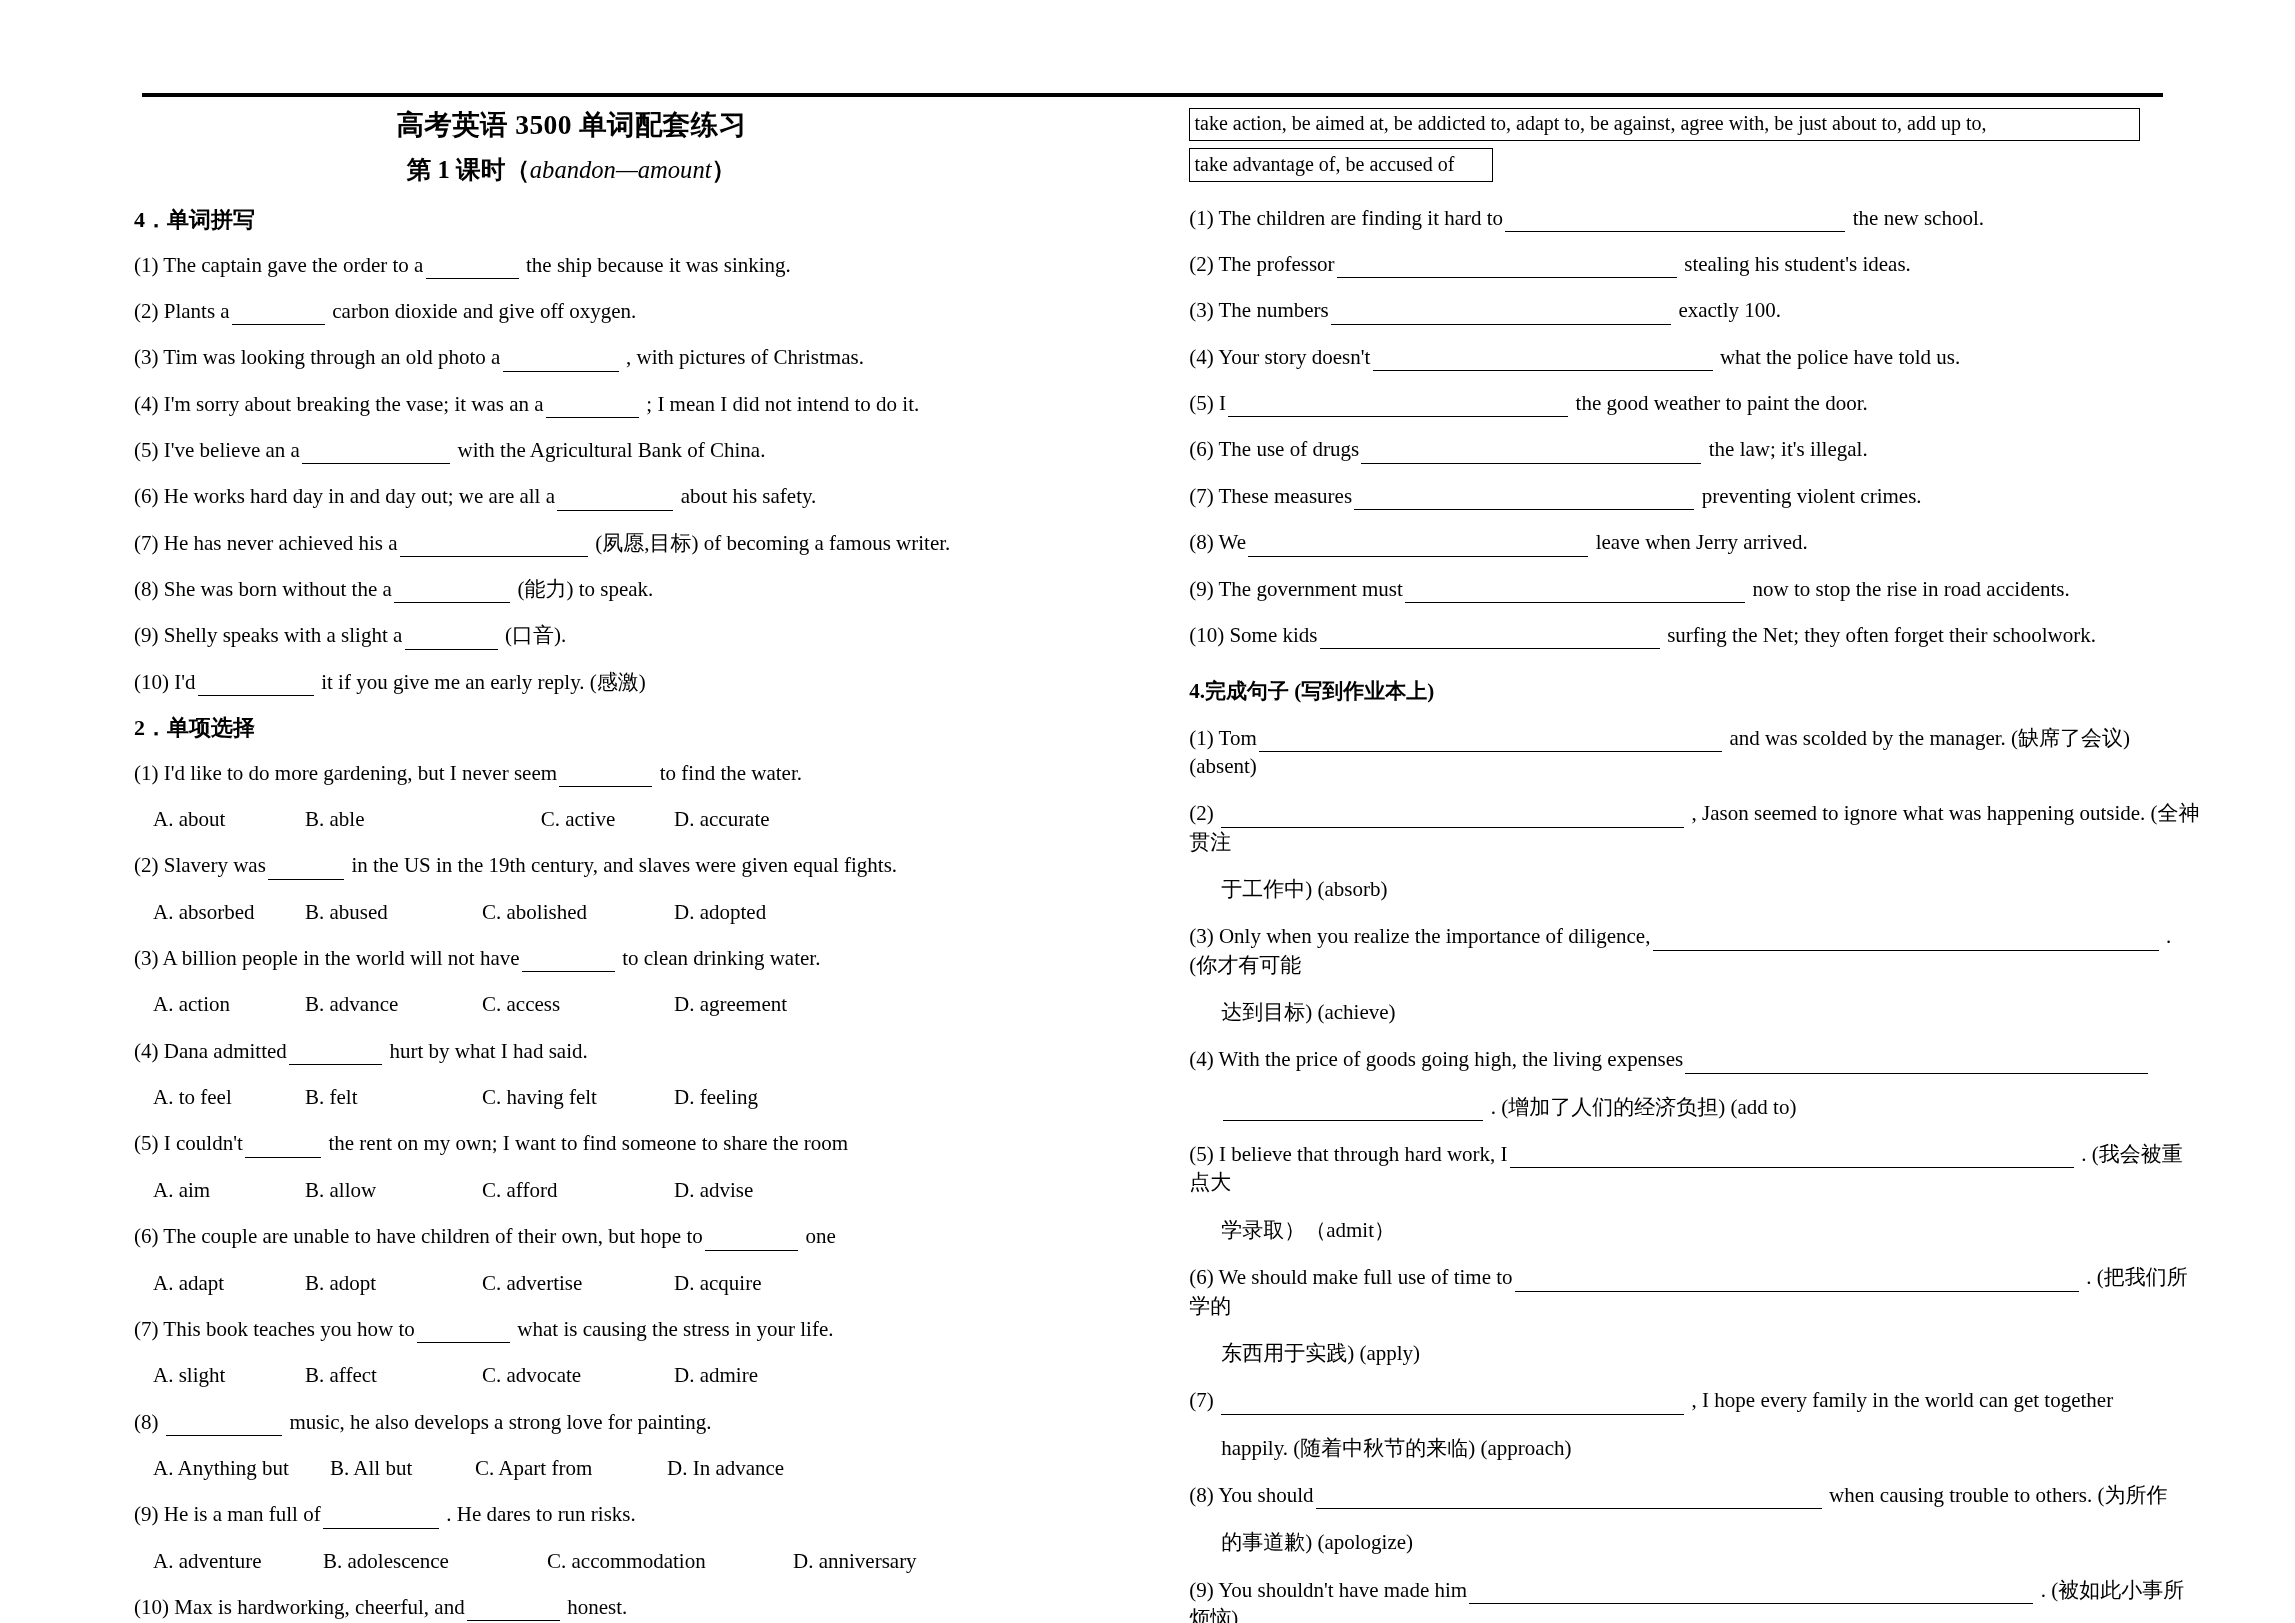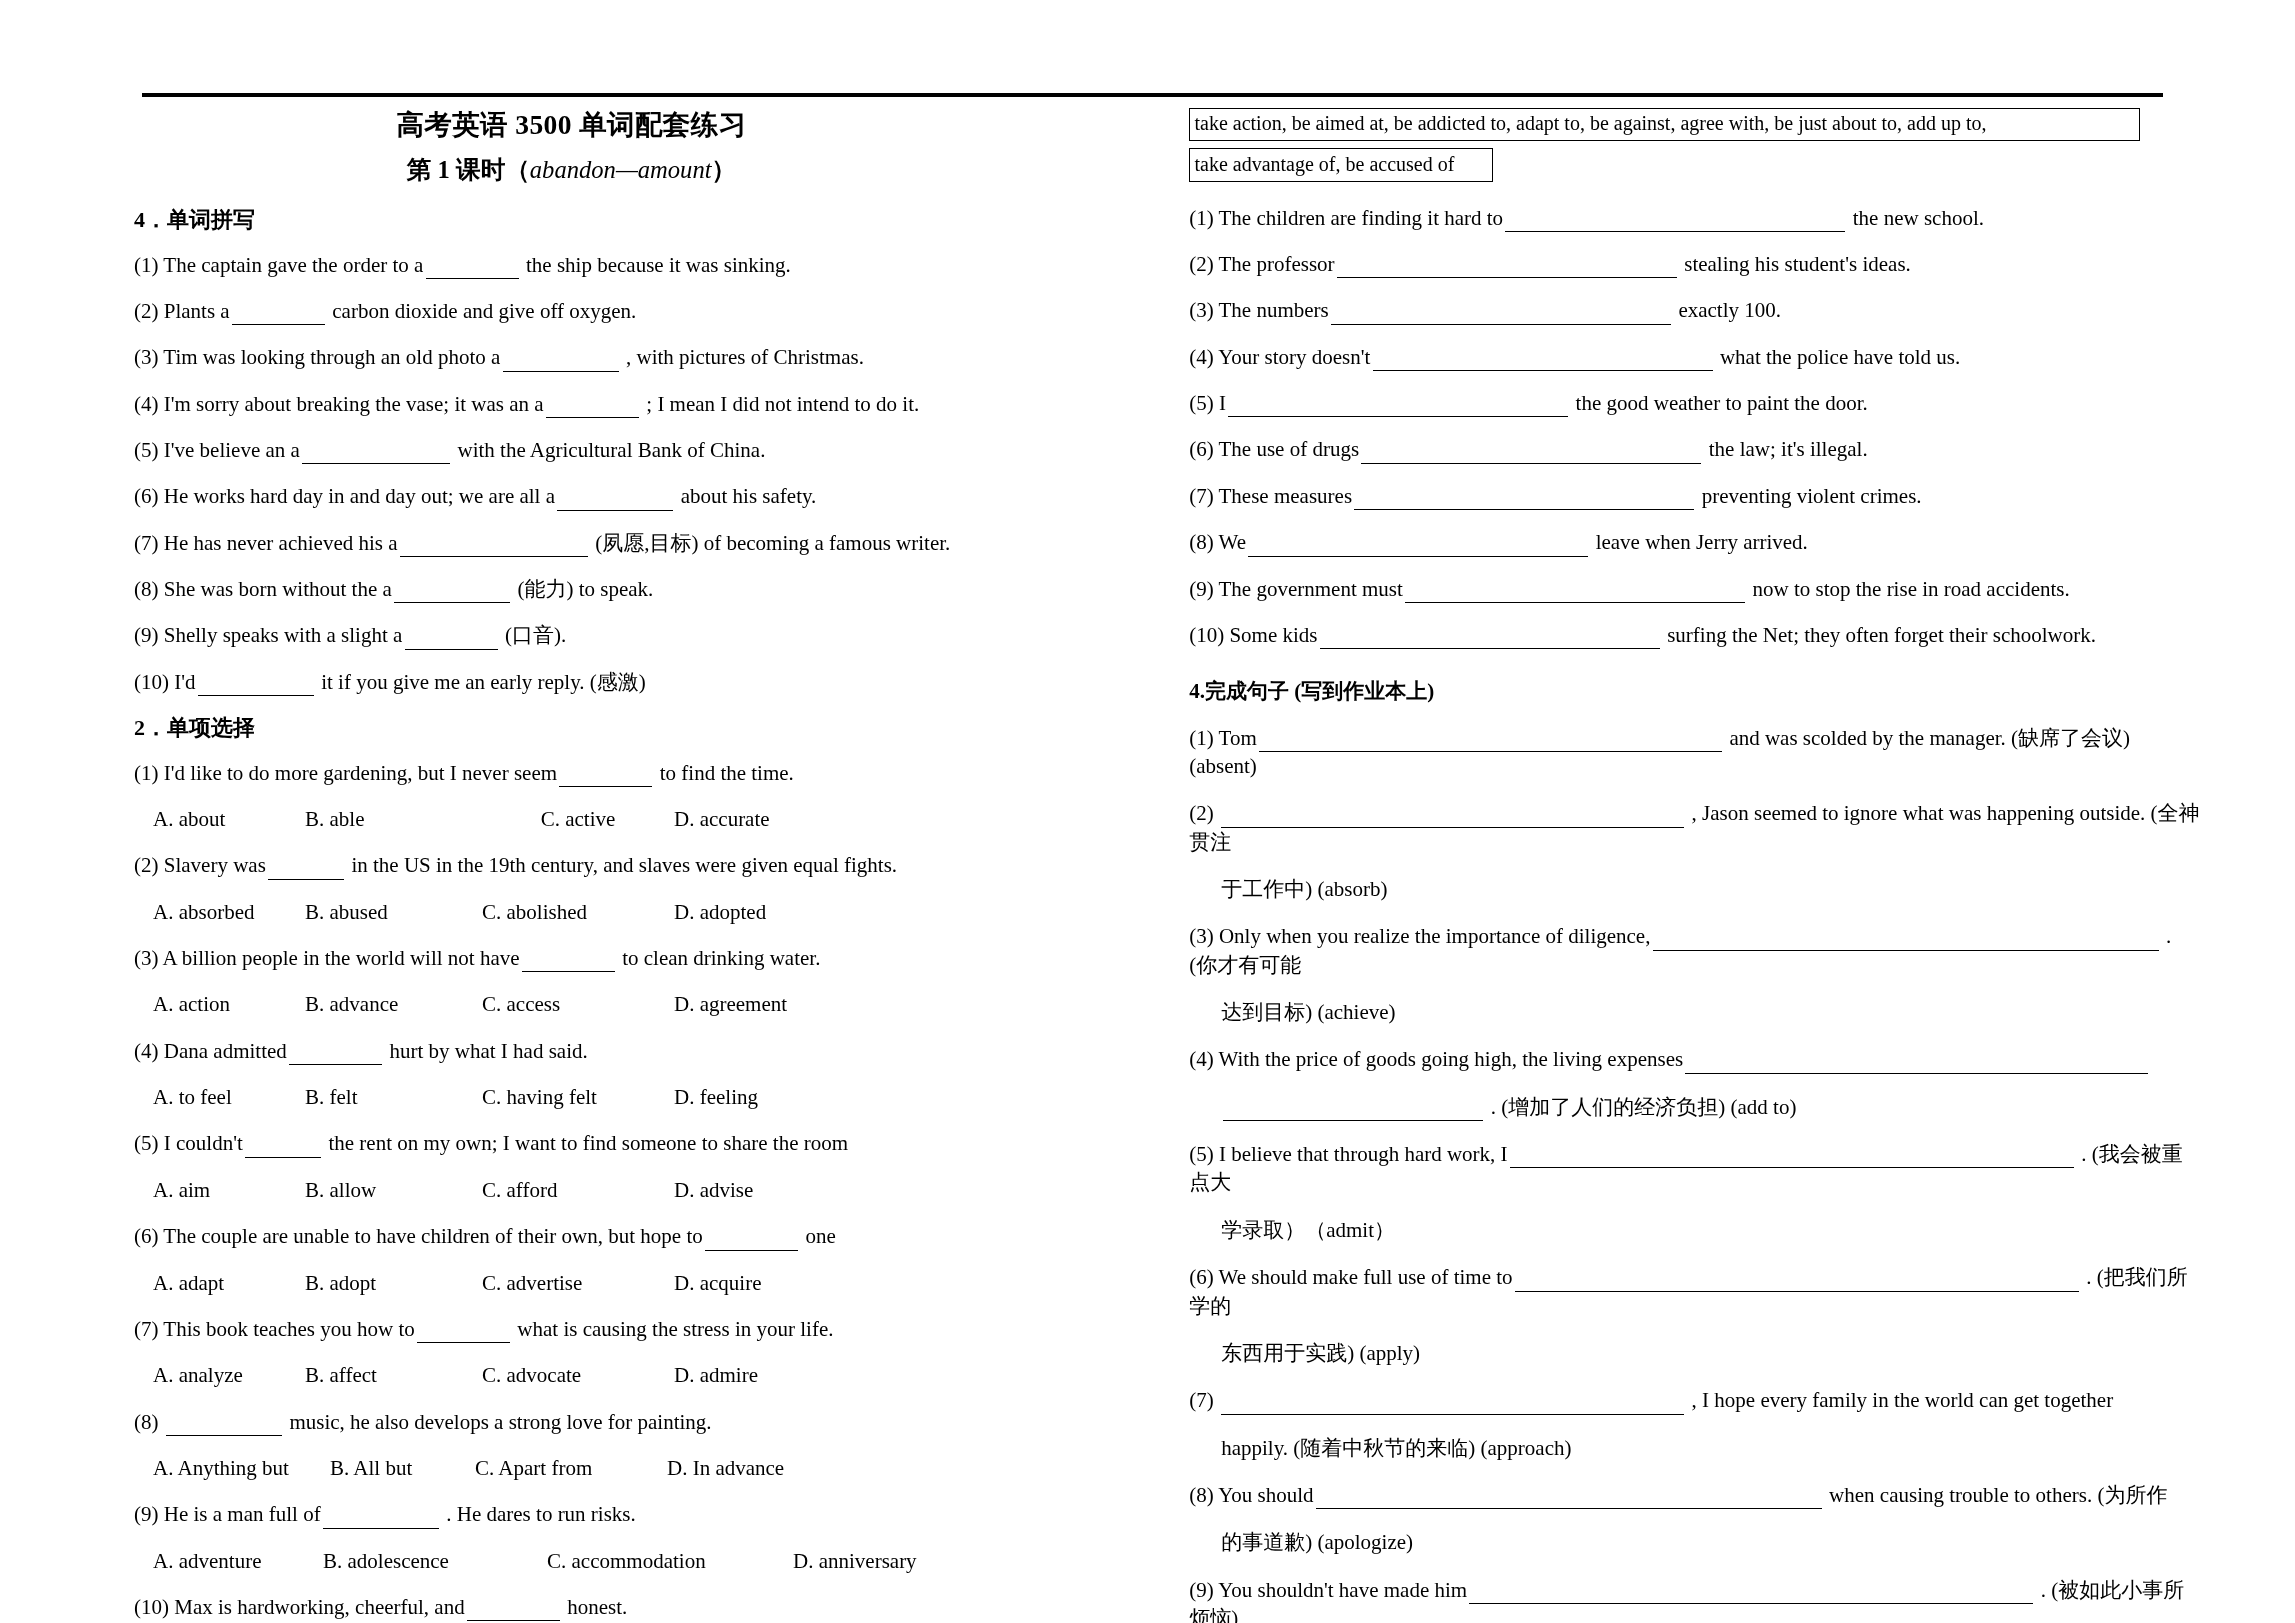--- a/index.html
+++ b/index.html
@@ -154,34 +154,34 @@
           <div class="q"><span>(5) </span><span>I've believe an a</span><span class="blank b-lg"></span><span> with the Agricultural Bank of China.</span></div>
           <div class="q"><span>(6) </span><span>He works hard day in and day out; we are all a</span><span class="blank b-md"></span><span> about his safety.</span></div>
           <div class="q"><span>(7) </span><span>He has never achieved his a</span><span class="blank b-xl"></span><span> (夙愿,目标) of becoming a famous writer.</span></div>
           <div class="q"><span>(8) </span><span>She was born without the a</span><span class="blank b-md"></span><span> (能力) to speak.</span></div>
           <div class="q"><span>(9) </span><span>Shelly speaks with a slight a</span><span class="blank b-sm"></span><span> (口音).</span></div>
           <div class="q"><span>(10) </span><span>I'd</span><span class="blank b-md"></span><span> it if you give me an early reply. (感激)</span></div>
         </div>
 
       <div class="sec-head">2．单项选择</div>
       <div id="s2-list">
-          <div class="q"><span>(1) </span><span>I'd like to do more gardening, but I never seem</span><span class="blank b-sm"></span><span> to find the time.</span></div>
+          <div class="q"><span>(1) </span><span>I'd like to do more gardening, but I never seem</span><span class="blank b-sm"></span><span> to find the water.</span></div>
           <div class="q opts"><span class="opt" style="width: 152px;">A. about</span><span class="opt" style="width: 177px;">B. able</span><span class="opt" style="width: 192px; text-align: center;">C. active</span><span class="opt">D. accurate</span></div>
           <div class="q"><span>(2) </span><span>Slavery was</span><span class="blank b-xs"></span><span> in the US in the 19th century, and slaves were given equal fights.</span></div>
           <div class="q opts"><span class="opt" style="width: 152px;">A. absorbed</span><span class="opt" style="width: 177px;">B. abused</span><span class="opt" style="width: 192px;">C. abolished</span><span class="opt">D. adopted</span></div>
           <div class="q"><span>(3) </span><span>A billion people in the world will not have</span><span class="blank b-sm"></span><span> to clean drinking water.</span></div>
           <div class="q opts"><span class="opt" style="width: 152px;">A. action</span><span class="opt" style="width: 177px;">B. advance</span><span class="opt" style="width: 192px;">C. access</span><span class="opt">D. agreement</span></div>
           <div class="q"><span>(4) </span><span>Dana admitted</span><span class="blank b-sm"></span><span> hurt by what I had said.</span></div>
           <div class="q opts"><span class="opt" style="width: 152px;">A. to feel</span><span class="opt" style="width: 177px;">B. felt</span><span class="opt" style="width: 192px;">C. having felt</span><span class="opt">D. feeling</span></div>
           <div class="q"><span>(5) </span><span>I couldn't</span><span class="blank b-xs"></span><span> the rent on my own; I want to find someone to share the room</span></div>
           <div class="q opts"><span class="opt" style="width: 152px;">A. aim</span><span class="opt" style="width: 177px;">B. allow</span><span class="opt" style="width: 192px;">C. afford</span><span class="opt">D. advise</span></div>
           <div class="q"><span>(6) </span><span>The couple are unable to have children of their own, but hope to</span><span class="blank b-sm"></span><span> one</span></div>
           <div class="q opts"><span class="opt" style="width: 152px;">A. adapt</span><span class="opt" style="width: 177px;">B. adopt</span><span class="opt" style="width: 192px;">C. advertise</span><span class="opt">D. acquire</span></div>
           <div class="q"><span>(7) </span><span> This book teaches you how to</span><span class="blank b-sm"></span><span> what is causing the stress in your life.</span></div>
-          <div class="q opts"><span class="opt" style="width: 152px;">A. analyze</span><span class="opt" style="width: 177px;">B. affect</span><span class="opt" style="width: 192px;">C. advocate</span><span class="opt">D. admire</span></div>
+          <div class="q opts"><span class="opt" style="width: 152px;">A. slight</span><span class="opt" style="width: 177px;">B. affect</span><span class="opt" style="width: 192px;">C. advocate</span><span class="opt">D. admire</span></div>
           <div class="q"><span>(8) </span><span class="blank b-md"></span><span> music, he also develops a strong love for painting.</span></div>
           <div class="q opts"><span class="opt" style="width: 177px;">A. Anything but</span><span class="opt" style="width: 145px;">B. All but</span><span class="opt" style="width: 192px;">C. Apart from</span><span class="opt">D. In advance</span></div>
           <div class="q"><span>(9) </span><span> He is a man full of</span><span class="blank b-md"></span><span> . He dares to run risks.</span></div>
           <div class="q opts"><span class="opt" style="width: 170px;">A. adventure</span><span class="opt" style="width: 224px;">B. adolescence</span><span class="opt" style="width: 246px;">C. accommodation</span><span class="opt">D. anniversary</span></div>
           <div class="q"><span>(10) </span><span> Max is hardworking, cheerful, and</span><span class="blank b-sm"></span><span> honest.</span></div>
         </div>
 
     </div>
 
     <div class="col-right">

